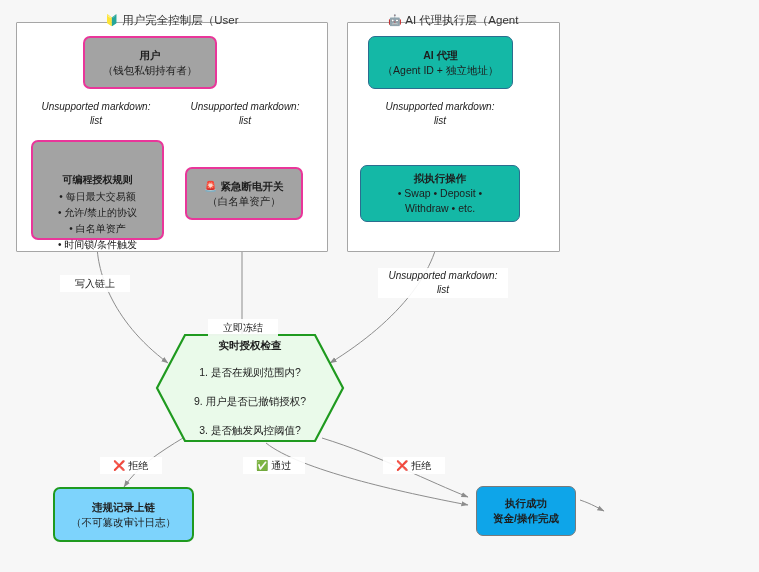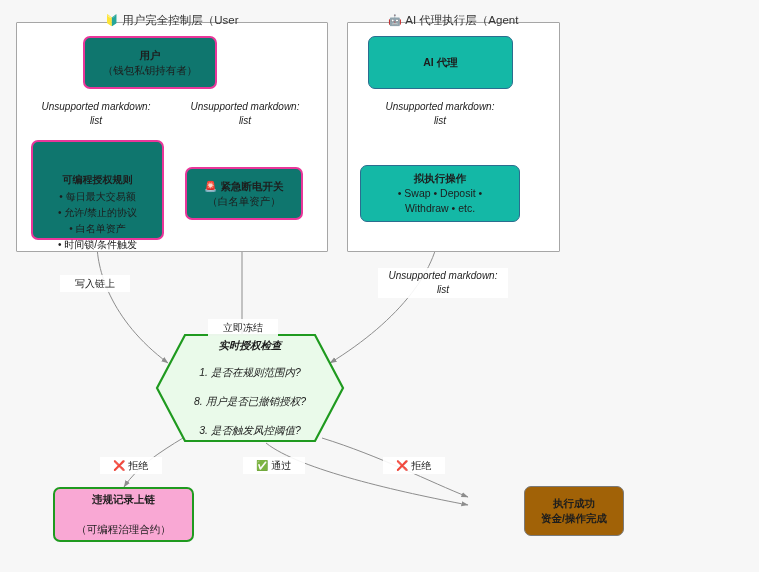--- a/index.html
+++ b/index.html
@@ -44,33 +44,33 @@
     text-align:center;
     border-radius:7px;
     font-size:10.5px;
     line-height:15px;
     color:#1d1d1d;
     padding:3px 6px;
   }
   .node .ln{display:block;white-space:nowrap;}
   .node .ttl{font-weight:bold;}
 
-  .n-pink{background:#0f766e;border:2px solid #e9369a;}
+  .n-pink{background:#a3a3a3;border:2px solid #e9369a;}
   .n-blue{background:#14b8a6;border:1.5px solid #2b6d8f;}
-  .n-green{background:#f9a8d4;border:2px solid #1f9a1f;justify-content:space-between;}
-  .n-grey{background:#a16207;border:1.5px solid #7a7a7a;margin-left:48px;}
+  .n-green{background:#7dd3fc;border:2px solid #1f9a1f;}
+  .n-grey{background:#0ea5e9;border:1.5px solid #7a7a7a;}
   .n-red{background:#fbe0e3;border:1.5px solid #e06070;}
 
   
   .rules{font-size:10px;line-height:16px;}
   .rules .ttl{font-weight:bold;margin-bottom:1px;margin-top:44px;}
   .rules .bullet::before{content:"• ";}
 
   
-  .hexwrap{position:absolute;font-style:italic;}
+  .hexwrap{position:absolute;}
   .hexwrap .hexlabel{
     position:absolute;left:0;top:0;width:100%;height:100%;
     display:flex;flex-direction:column;align-items:center;
     justify-content:flex-start;
     padding-top:6px;
     box-sizing:border-box;
     font-size:10.5px;color:#1d1d1d;
   }
   .hexlabel .ttl{font-weight:bold;margin-bottom:13px;}
   .hexlabel .q{margin-bottom:15px;white-space:nowrap;}
@@ -152,43 +152,44 @@
     <span class="ln bullet">时间锁/条件触发</span>
   </div>
 
   <div class="node n-pink" style="left:185px;top:167px;width:118px;height:53px;">
     <span class="ln ttl"><span>🚨</span> <span>紧急断电开关</span></span>
     <span class="ln">（白名单资产）</span>
   </div>
 
   <div class="node n-blue" style="left:368px;top:36px;width:145px;height:53px;">
     <span class="ln ttl">AI 代理</span>
+    <span class="ln">（Agent ID + 独立地址）</span>
   </div>
 
   <div class="node n-blue" style="left:360px;top:165px;width:160px;height:57px;">
     <span class="ln ttl">拟执行操作</span>
     <span class="ln">• Swap • Deposit •</span>
     <span class="ln">Withdraw • etc.</span>
   </div>
 
   <div class="hexwrap" style="left:155px;top:333px;width:190px;height:110px;">
     <svg width="190" height="110" viewBox="0 0 190 110">
       <polygon points="30,2 160,2 188,55 160,108 30,108 2,55" fill="#eafaea" stroke="#1f9a1f" stroke-width="2.2"></polygon>
     </svg>
     <div class="hexlabel">
       <span class="ttl">实时授权检查</span>
       <span class="q">1. 是否在规则范围内?</span>
-      <span class="q">8. 用户是否已撤销授权?</span>
+      <span class="q">9. 用户是否已撤销授权?</span>
       <span class="q">3. 是否触发风控阈值?</span>
     </div>
   </div>
 
   <div class="node n-green" style="left:53px;top:487px;width:141px;height:55px;">
     <span class="ln ttl">违规记录上链</span>
-    <span class="ln">（可编程治理合约）</span>
+    <span class="ln">（不可篡改审计日志）</span>
   </div>
 
   <div class="node n-grey" style="left:476px;top:486px;width:100px;height:50px;">
     <span class="ln ttl">执行成功</span>
     <span class="ln ttl">资金/操作完成</span>
   </div>
 
 
   <div class="elabel two" style="left:31px;top:99px;width:130px;">
     <span>Unsupported markdown:</span>

